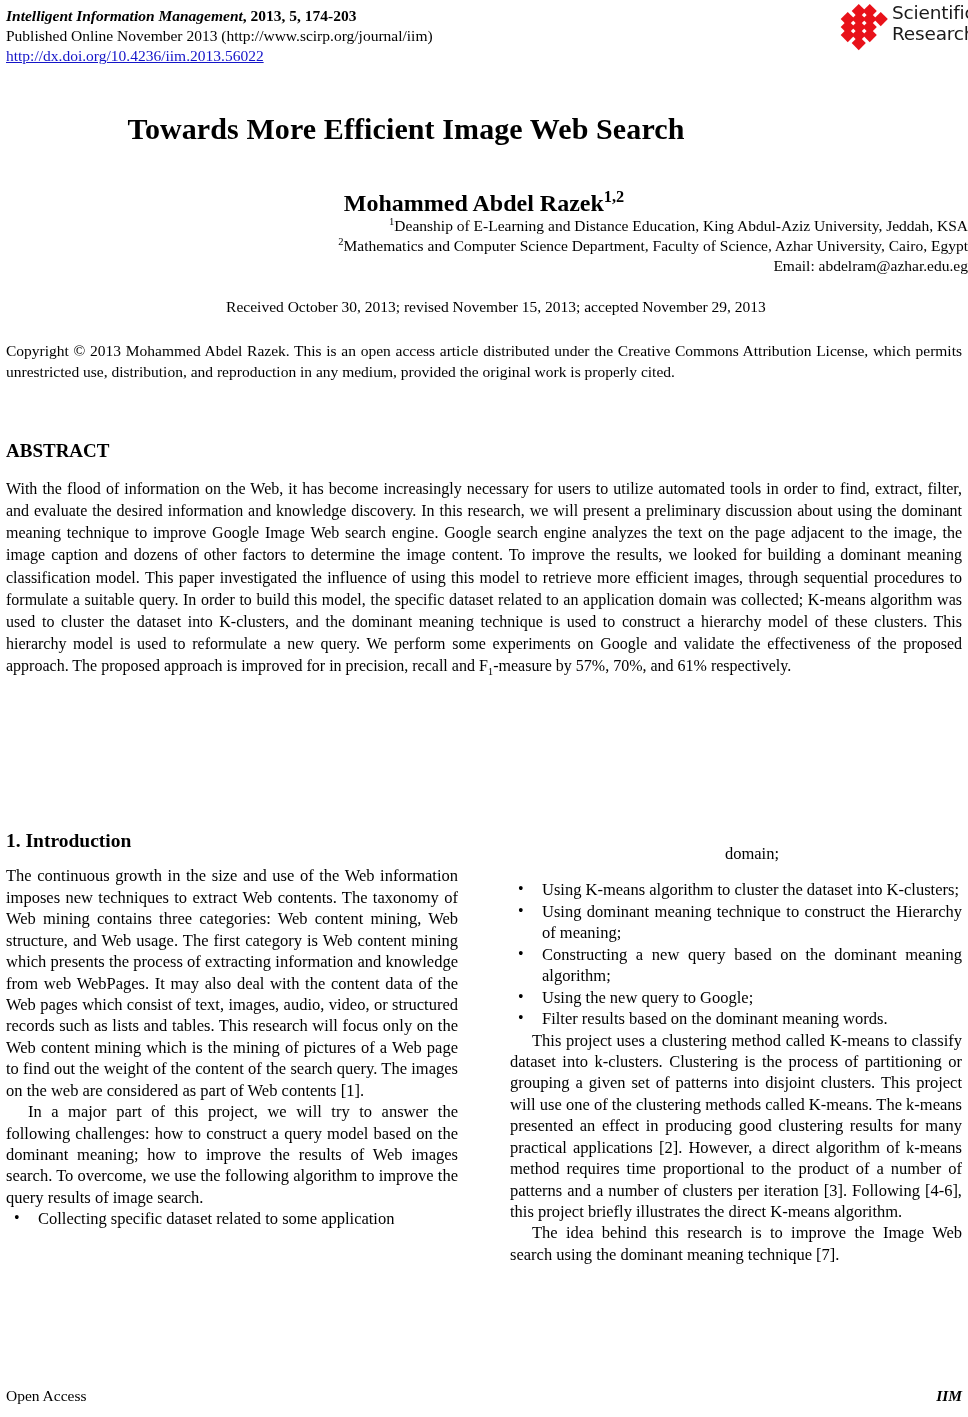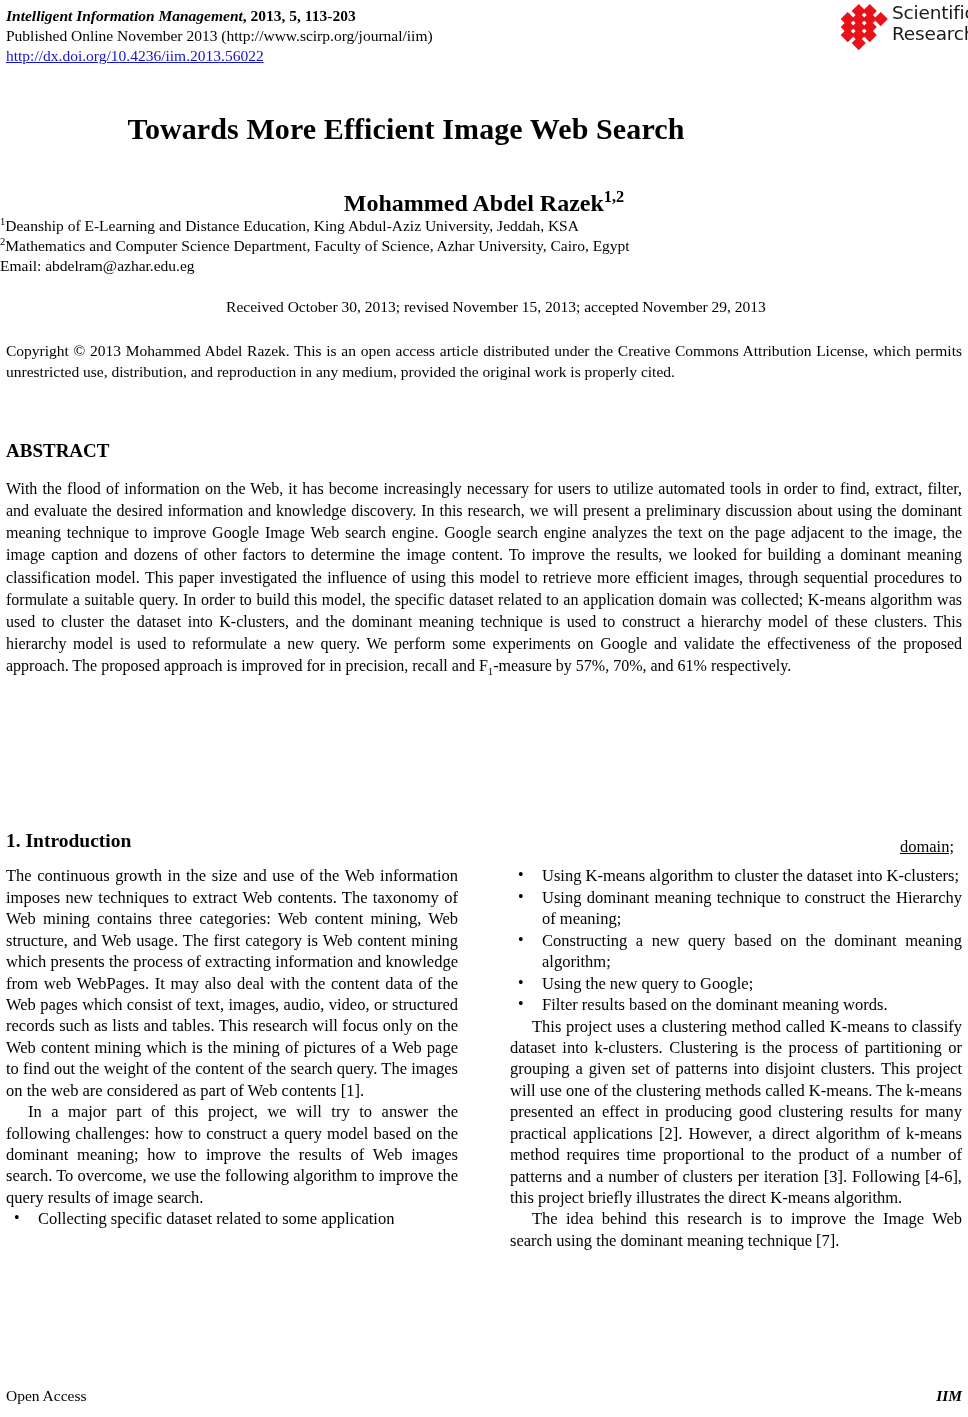--- a/index.html
+++ b/index.html
@@ -95,21 +95,21 @@
     width: 968px;
     text-align: center;
     font-size: 24px;
     font-weight: bold;
   }
   .affils {
     position: absolute;
     top: 216px;
     left: 0;
     width: 968px;
-    text-align: left;
+    text-align: right;
     font-size: 15.5px;
     line-height: 1.30;
   }
   sup { font-size: 0.68em; vertical-align: super; line-height: 0; }
   sub { font-size: 0.68em; vertical-align: sub; line-height: 0; }
 
   .dates {
     position: absolute;
     top: 298px;
     left: 12px;
@@ -199,21 +199,21 @@
     text-align: justify;
     text-justify: inter-word;
     margin: 0;
   }
   ul.bullets li .bullet-dot {
     position: absolute;
     left: 8px;
     top: 0;
     font-size: 16px;
   }
-  .cont-line { text-align: right; margin: 8px; padding-left: 32px; text-decoration: underline; }
+  .cont-line { text-align: center; margin: 15px; padding-left: 32px; }
 
   
   .footer-left {
     position: absolute;
     bottom: 12px;
     left: 6px;
     font-size: 15.5px;
   }
   .footer-right {
     position: absolute;
@@ -223,21 +223,21 @@
     font-weight: bold;
     font-style: italic;
   }
 </style>
 </head>
 <body>
 
 <div class="page">
 
   <div class="masthead">
-    <div class="line1"><span class="journal-name">Intelligent Information Management</span><span class="issue-info">, 2013, 5, 113-203</span></div>
+    <div class="line1"><span class="journal-name">Intelligent Information Management</span><span class="issue-info">, 2013, 5, 174-203</span></div>
     <div class="line2">Published Online November 2013 (http://www.scirp.org/journal/iim)</div>
     <div><a class="doi-link" href="#">http://dx.doi.org/10.4236/iim.2013.56022</a></div>
   </div>
 
   <div class="logo">
     <div class="logo-diamonds">
       <span class="dia" style="left:12px;  top:0px;"></span>
       <span class="dia" style="left:23px;  top:0px;"></span>
       <span class="dia" style="left:1px;   top:8px;"></span>
       <span class="dia" style="left:12px;  top:8px;"></span>

